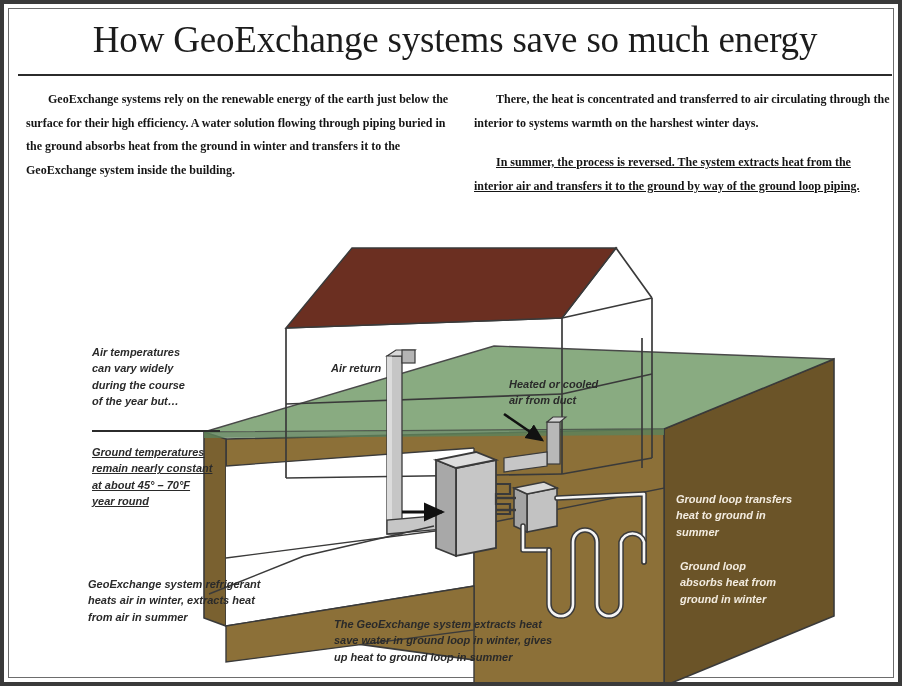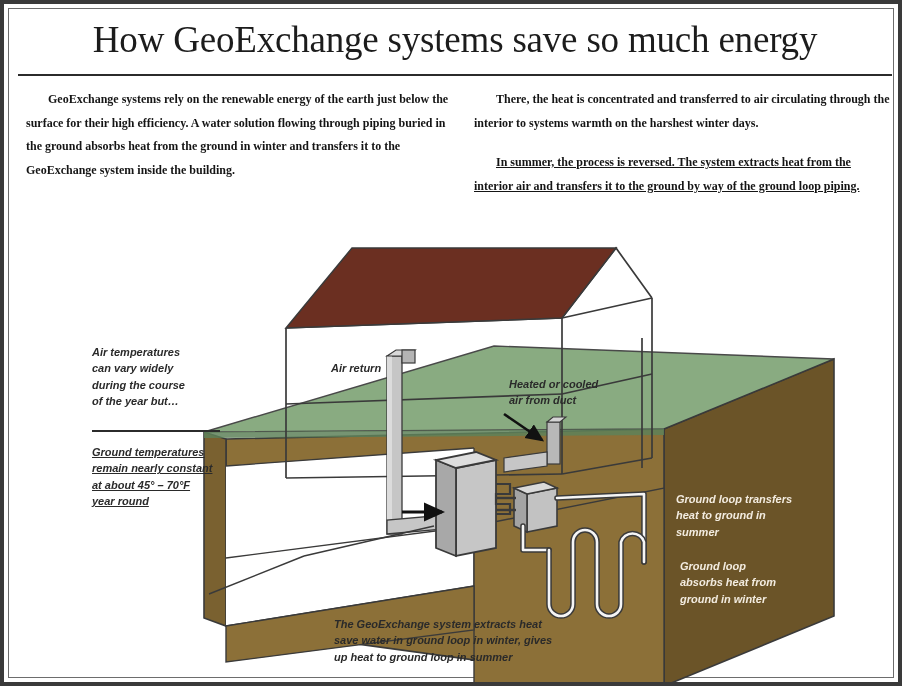--- a/index.html
+++ b/index.html
@@ -264,20 +264,23 @@
 during the course
 of the year but…</div>
 
   <div id="anno-divider"></div>
 
   <div class="anno" id="anno-ground-temp">Ground temperatures
 remain nearly constant
 at about 45° – 70°F
 year round</div>
 
+  <div class="anno" id="anno-refrigerant">GeoExchange system refrigerant
+heats air in winter, extracts heat
+from air in summer</div>
 
   <div class="anno" id="anno-extracts">The GeoExchange system extracts heat
 save water in ground loop in winter, gives
 up heat to ground loop in summer</div>
 
   <div class="anno" id="anno-air-return">Air return</div>
 
   <div class="anno" id="anno-heated">Heated or cooled
 air from duct</div>
 

